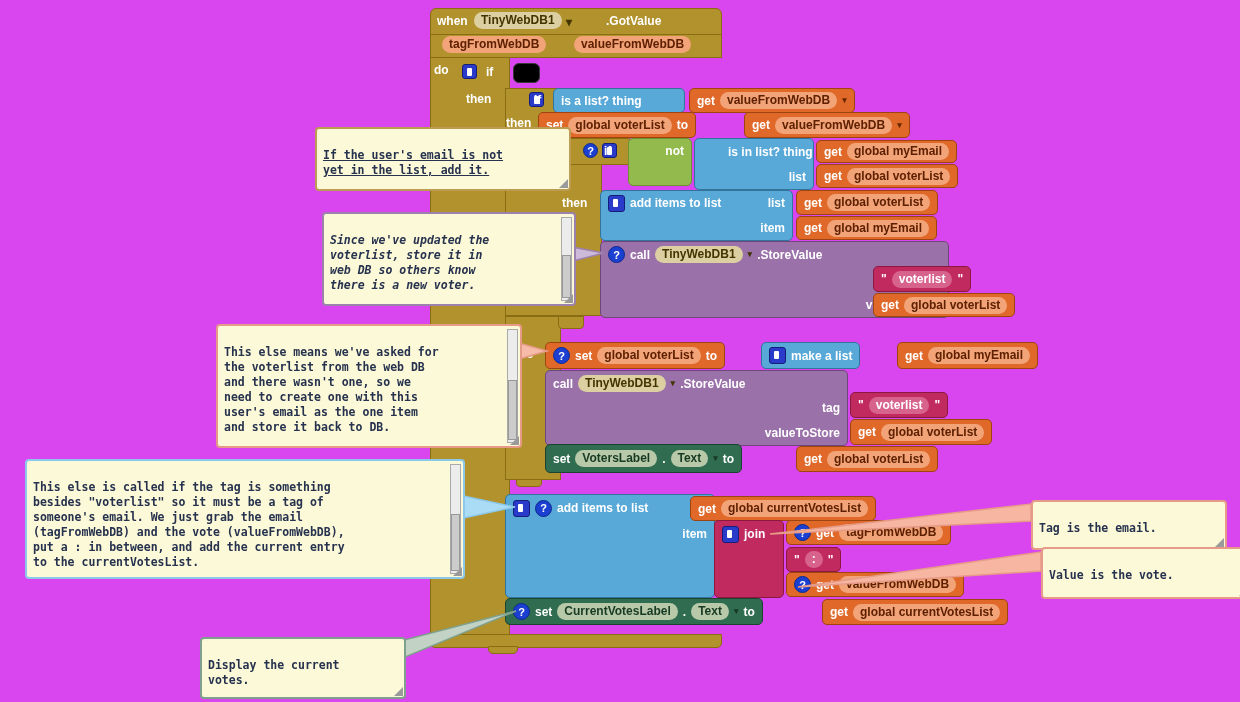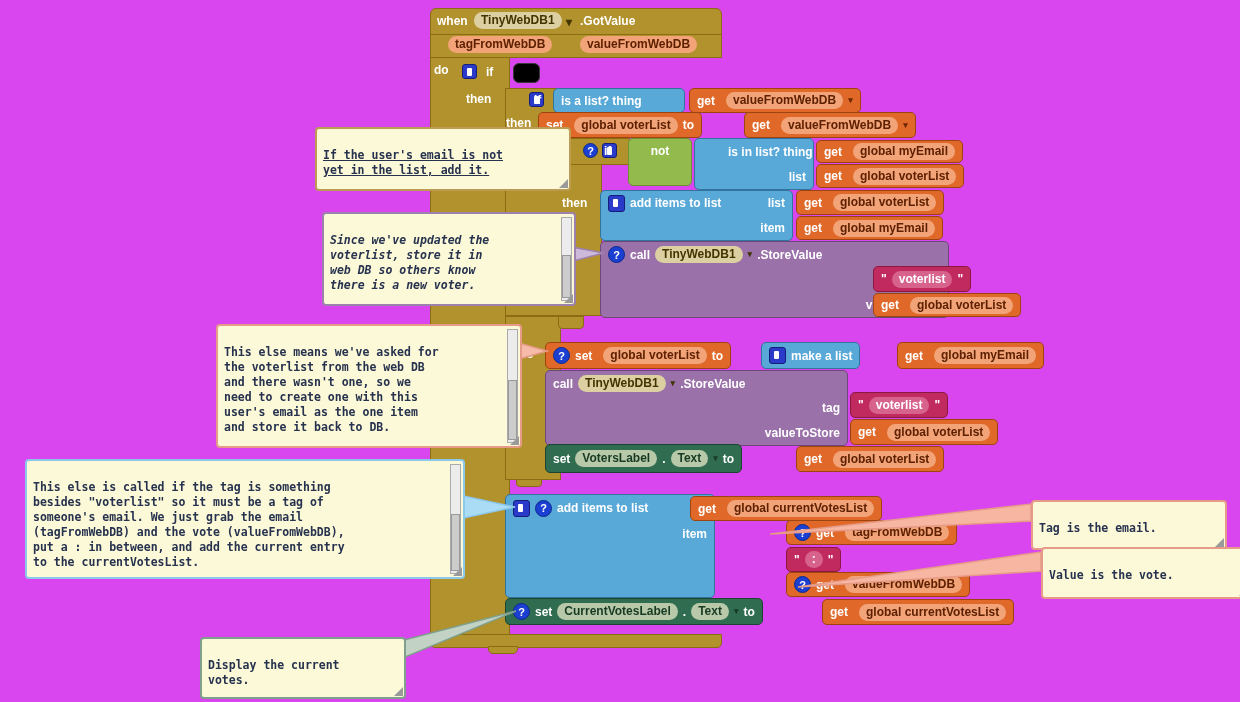--- a/index.html
+++ b/index.html
@@ -17,21 +17,21 @@
   .green{background:#92ba4c;border:1px solid #6d9133;}
   .purple{background:#9b71a9;border:1px solid #6d467b;}
   .magenta{background:#c12a5e;border:1px solid #8c1840;}
   .dgreen{background:#306c50;border:1px solid #1c4531;}
   .multirow{display:flex;flex-direction:column;align-items:stretch;padding:0;gap:0;}
   .row{display:flex;align-items:center;gap:5px;padding:0 7px;height:26px;}
   .row.right{justify-content:flex-end;}
   .spacer{margin-left:auto;}
   
   .pill{display:inline-block;border-radius:9px;padding:1px 7px;font-size:12px;font-weight:bold;line-height:15px;white-space:nowrap;}
-  .pill.salmon{background:#f2a478;color:#5e2000;margin-left:6px;}
+  .pill.salmon{background:#f2a478;color:#5e2000;}
   .pill.tan{background:#dcd0a2;color:#423500;}
   .pill.sage{background:#b7c9a9;color:#173a22;}
   .pill.lmag{background:#d7638d;color:#fff;}
   .dd{font-size:9px;line-height:9px;color:#6b2800;}
   .dd.tan{color:#423500;} .dd.sage{color:#173a22;}
   
   .glbl{position:absolute;color:#fff;font-weight:bold;font-size:12px;z-index:2;white-space:nowrap;}
   
   .mut{display:inline-block;width:15px;height:15px;background:#2b3bc9;border:1px solid #141e7a;
        border-radius:3px;position:relative;flex:0 0 auto;}
@@ -66,21 +66,21 @@
   <div class="abs goldflat" style="left:505px;top:88px;width:97px;height:228px;"></div>
   <div class="abs goldflat" style="left:505px;top:316px;width:56px;height:164px;"></div>
   <div class="abs gold" style="left:558px;top:316px;width:26px;height:13px;border-radius:0 0 4px 4px;"></div>
   <div class="abs gold" style="left:516px;top:479px;width:26px;height:8px;border-radius:0 0 4px 4px;"></div>
   <div class="abs gold" style="left:558px;top:138px;width:74px;height:27px;"></div>
 
   
   <span class="glbl" style="left:437px;top:14px;">when</span>
   <span class="pill tan abs" style="left:474px;top:12px;z-index:2;">TinyWebDB1</span>
   <span class="glbl dd tan" style="left:566px;top:18px;">▾</span>
-  <span class="glbl" style="left:580px;top:14px;">.GotValue</span>
+  <span class="glbl" style="left:606px;top:14px;">.GotValue</span>
   
   <span class="pill salmon abs" style="left:442px;top:36px;z-index:2;">tagFromWebDB</span>
   <span class="pill salmon abs" style="left:574px;top:36px;z-index:2;">valueFromWebDB</span>
   
   <span class="glbl" style="left:434px;top:63px;">do</span>
   <span class="glbl" style="left:466px;top:92px;">then</span>
   <span class="glbl" style="left:506px;top:116px;">then</span>
   <span class="glbl" style="left:562px;top:196px;">then</span>
   <span class="glbl" style="left:510px;top:347px;">else</span>
   <span class="glbl" style="left:464px;top:500px;">else</span>
@@ -112,21 +112,21 @@
     <span>set</span>
     <span class="pill salmon">global voterList</span>
     <span>to</span>
   </div>
   <div class="abs blk orange" style="left:744px;top:112px;height:26px;">
     <span>get</span>
     <span class="pill salmon">valueFromWebDB</span>
     <span class="dd">▾</span>
   </div>
   
-  <div class="abs blk green" style="left:628px;top:138px;width:64px;height:48px;align-items:flex-start;padding-top:5px;justify-content:center;">
+  <div class="abs blk green" style="left:628px;top:138px;width:64px;height:48px;align-items:flex-start;padding-top:5px;justify-content:flex-end;">
     <span>not</span>
   </div>
   <div class="abs blk blue multirow" style="left:694px;top:138px;width:120px;height:52px;">
     <div class="row" style="height:26px;margin-left:26px;">
         <span>is in list? thing</span>
       </div>
     <div class="row right" style="height:26px;">
         <span>list</span>
       </div>
   </div>
@@ -242,20 +242,26 @@
       <span>add items to list</span>
       <span class="spacer">list</span>
     </div>
     <div class="row right" style="height:26px;">
         <span>item</span>
       </div>
   </div>
   <div class="abs blk orange" style="left:690px;top:496px;height:25px;">
     <span>get</span>
     <span class="pill salmon">global currentVotesList</span>
+  </div>
+  <div class="abs blk magenta multirow" style="left:714px;top:520px;width:70px;height:78px;">
+    <div class="row" style="height:26px;">
+      <span class="mut"></span>
+      <span>join</span>
+    </div>
   </div>
   <div class="abs blk orange" style="left:786px;top:520px;height:25px;">
     <span class="help">?</span>
     <span>get</span>
     <span class="pill salmon">tagFromWebDB</span>
   </div>
   <div class="abs blk magenta" style="left:786px;top:547px;height:25px;">
     <span>"</span>
     <span class="pill lmag">:</span>
     <span>"</span>

